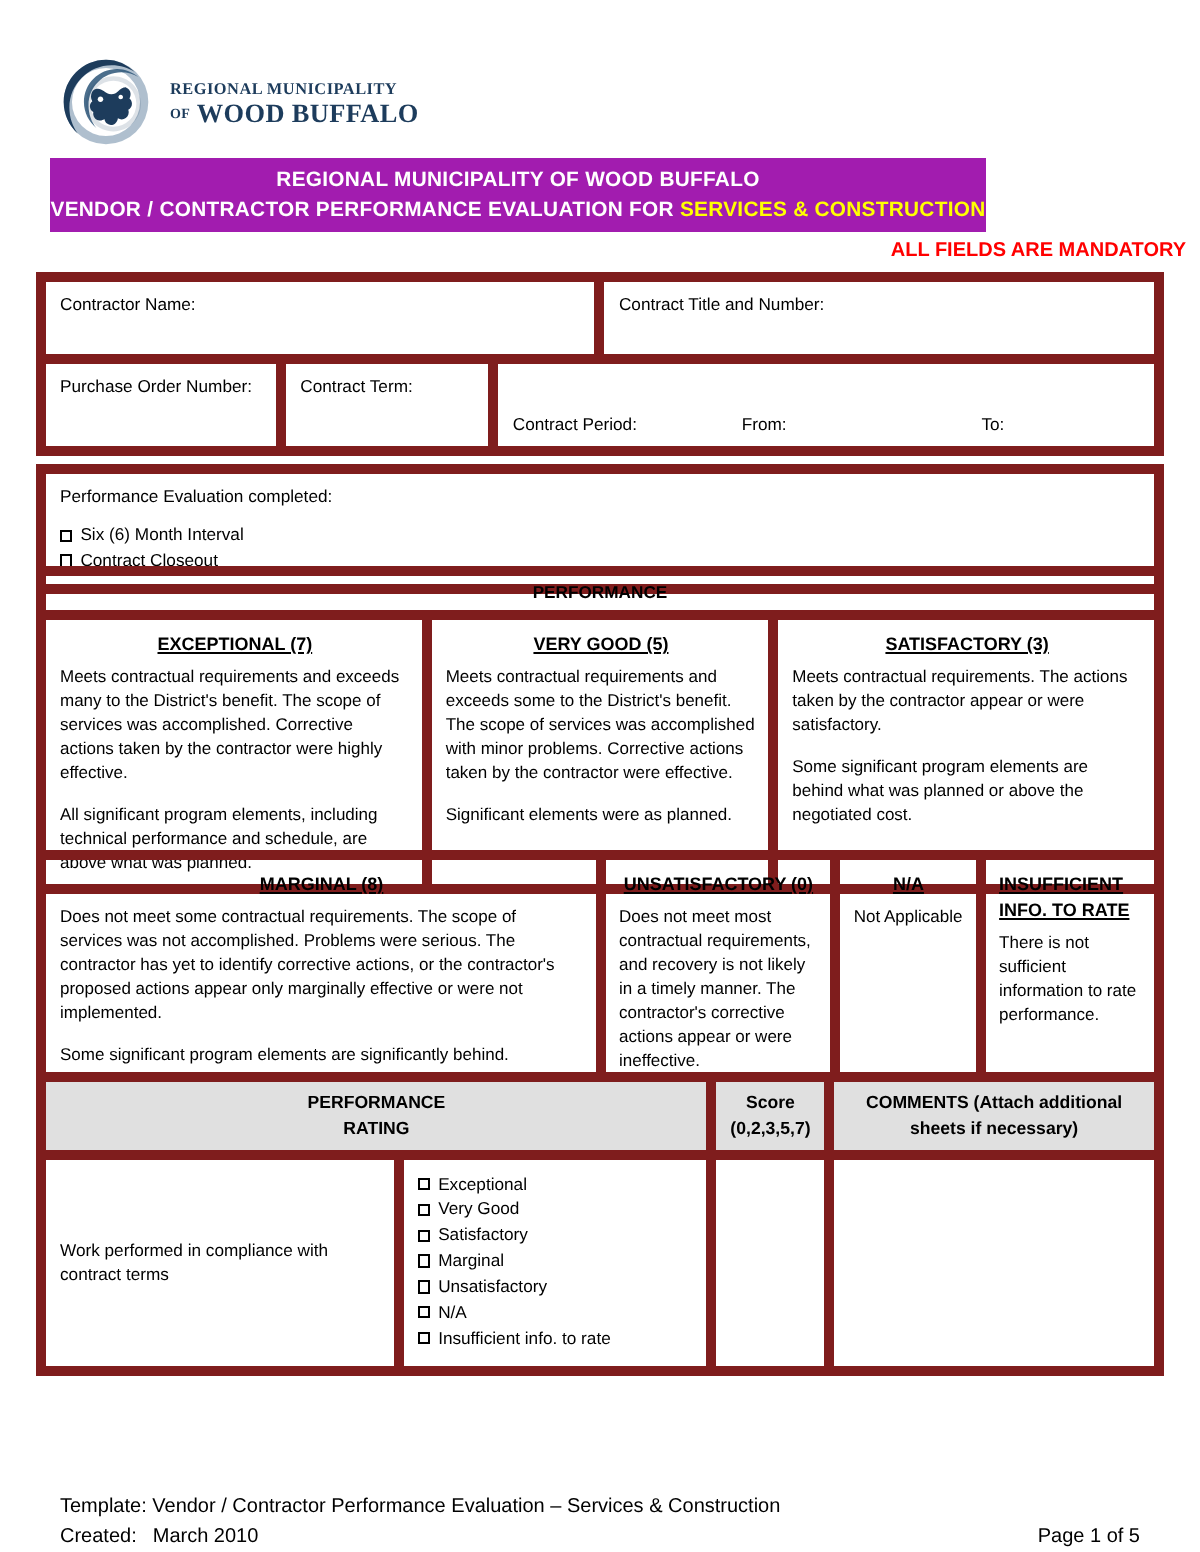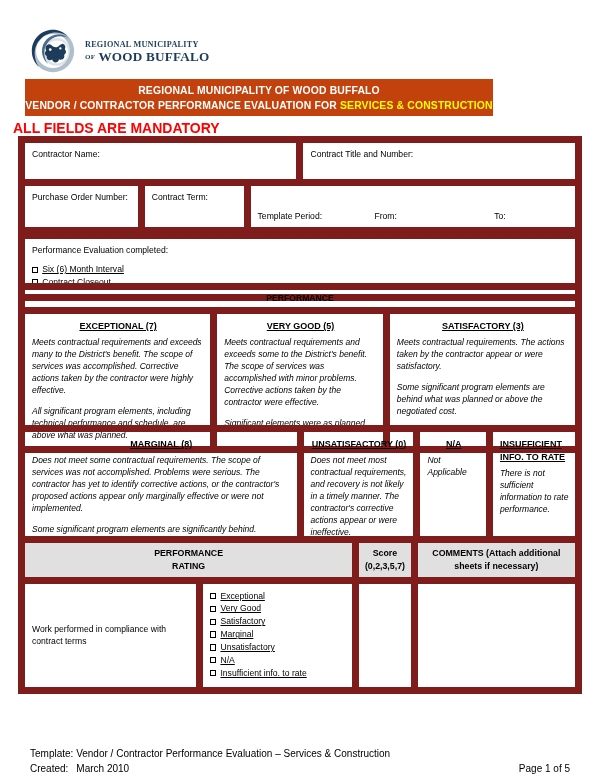--- a/index.html
+++ b/index.html
@@ -61,62 +61,62 @@
     font-family: Liberation Serif, serif;
   }
 
   
   .banner {
     position: absolute;
     left: 25px;
     top: 79px;
     width: 468px;
     height: 37px;
-    background: #c2410c;
+    background: #a21caf;
     color: #ffffff;
     text-align: center;
     font-weight: bold;
     font-size: 10.4px;
     letter-spacing: 0.15px;
     display: flex;
     flex-direction: column;
     align-items: center;
     justify-content: center;
     box-sizing: border-box;
     padding-top: 1px;
   }
   .banner-line { line-height: 1.45; white-space: nowrap; }
   .banner-highlight { color: #ffff00; }
 
   .mandatory {
     position: absolute;
-    left: 13px;
+    left: 29px;
     top: 120px;
     width: 564px;
-    text-align: left;
+    text-align: right;
     color: #ff0000;
     font-weight: bold;
-    font-size: 14px;
+    font-size: 10px;
   }
 
   
   .frame {
     position: absolute;
     left: 18px;
     width: 564px;
     box-sizing: border-box;
     border: 1px solid #000000;
   }
   table.grid {
     border-collapse: collapse;
     width: 100%;
     table-layout: fixed;
   }
   table.grid td {
-    border: 7px solid #7f1d1d;
+    border: 5px solid #7f1d1d;
     vertical-align: top;
     padding: 5px 6px 5px 7px;
     font-size: 8.6px;
     line-height: 1.42;
   }
 
   
   .info-block { top: 136px; border: none; }
   .info-block td { height: 26px; }
   .info-inline { display: inline-block; }
@@ -128,40 +128,40 @@
   .eval-block td { padding: 6px 7px 7px 7px; }
   .cb {
     display: inline-block;
     width: 6.2px;
     height: 6.2px;
     border: 1px solid #000000;
     margin-right: 4px;
     vertical-align: -0.5px;
     box-sizing: border-box;
   }
-  .cb-row { white-space: nowrap; line-height: 1.5; text-decoration: underline; }
+  .cb-row { white-space: nowrap; line-height: 1.5; }
   .spacer-line { height: 7px; }
 
   
   .perf-block { top: 283px; border: none; }
   .perf-title {
     text-align: center;
     font-weight: bold;
     font-size: 9.2px;
     padding: 2px 0 3px 0 !important;
   }
   .rate-head {
     text-align: center;
     font-weight: bold;
     font-size: 9px;
     padding-bottom: 3px;
   }
   .rate-head u { text-decoration: underline; }
   .rate-head.left-head { text-align: left; padding-left: 7px; }
-  .rate-body { font-size: 8.5px; font-style: italic; }
+  .rate-body { font-size: 8.5px; }
   .rate-body p { margin: 0 0 9px 0; }
   .rate-body p:last-child { margin-bottom: 0; }
   .cell-def { padding-top: 6px !important; }
 
   
   .rating-block { top: 536px; border: none; }
   .rating-block td.hdr {
     background: #e0e0e0;
     text-align: center;
     font-weight: bold;
@@ -227,21 +227,21 @@
       </colgroup>
       <tbody>
           <tr>
         <td colspan="3"><span>Contractor Name:</span></td>
         <td colspan="2"><span>Contract Title and Number:</span></td>
       </tr>
       <tr>
         <td><span>Purchase Order Number:</span></td>
         <td><span>Contract Term:</span></td>
         <td colspan="3">
-          <span class="info-inline">Template Period:</span>
+          <span class="info-inline">Contract Period:</span>
           <span class="info-inline pad-from">From:</span>
           <span class="info-inline pad-to">To:</span>
         </td>
       </tr>
     </tbody>
       </table>
   </div>
 
   <div class="frame eval-block">
     <table class="grid">

